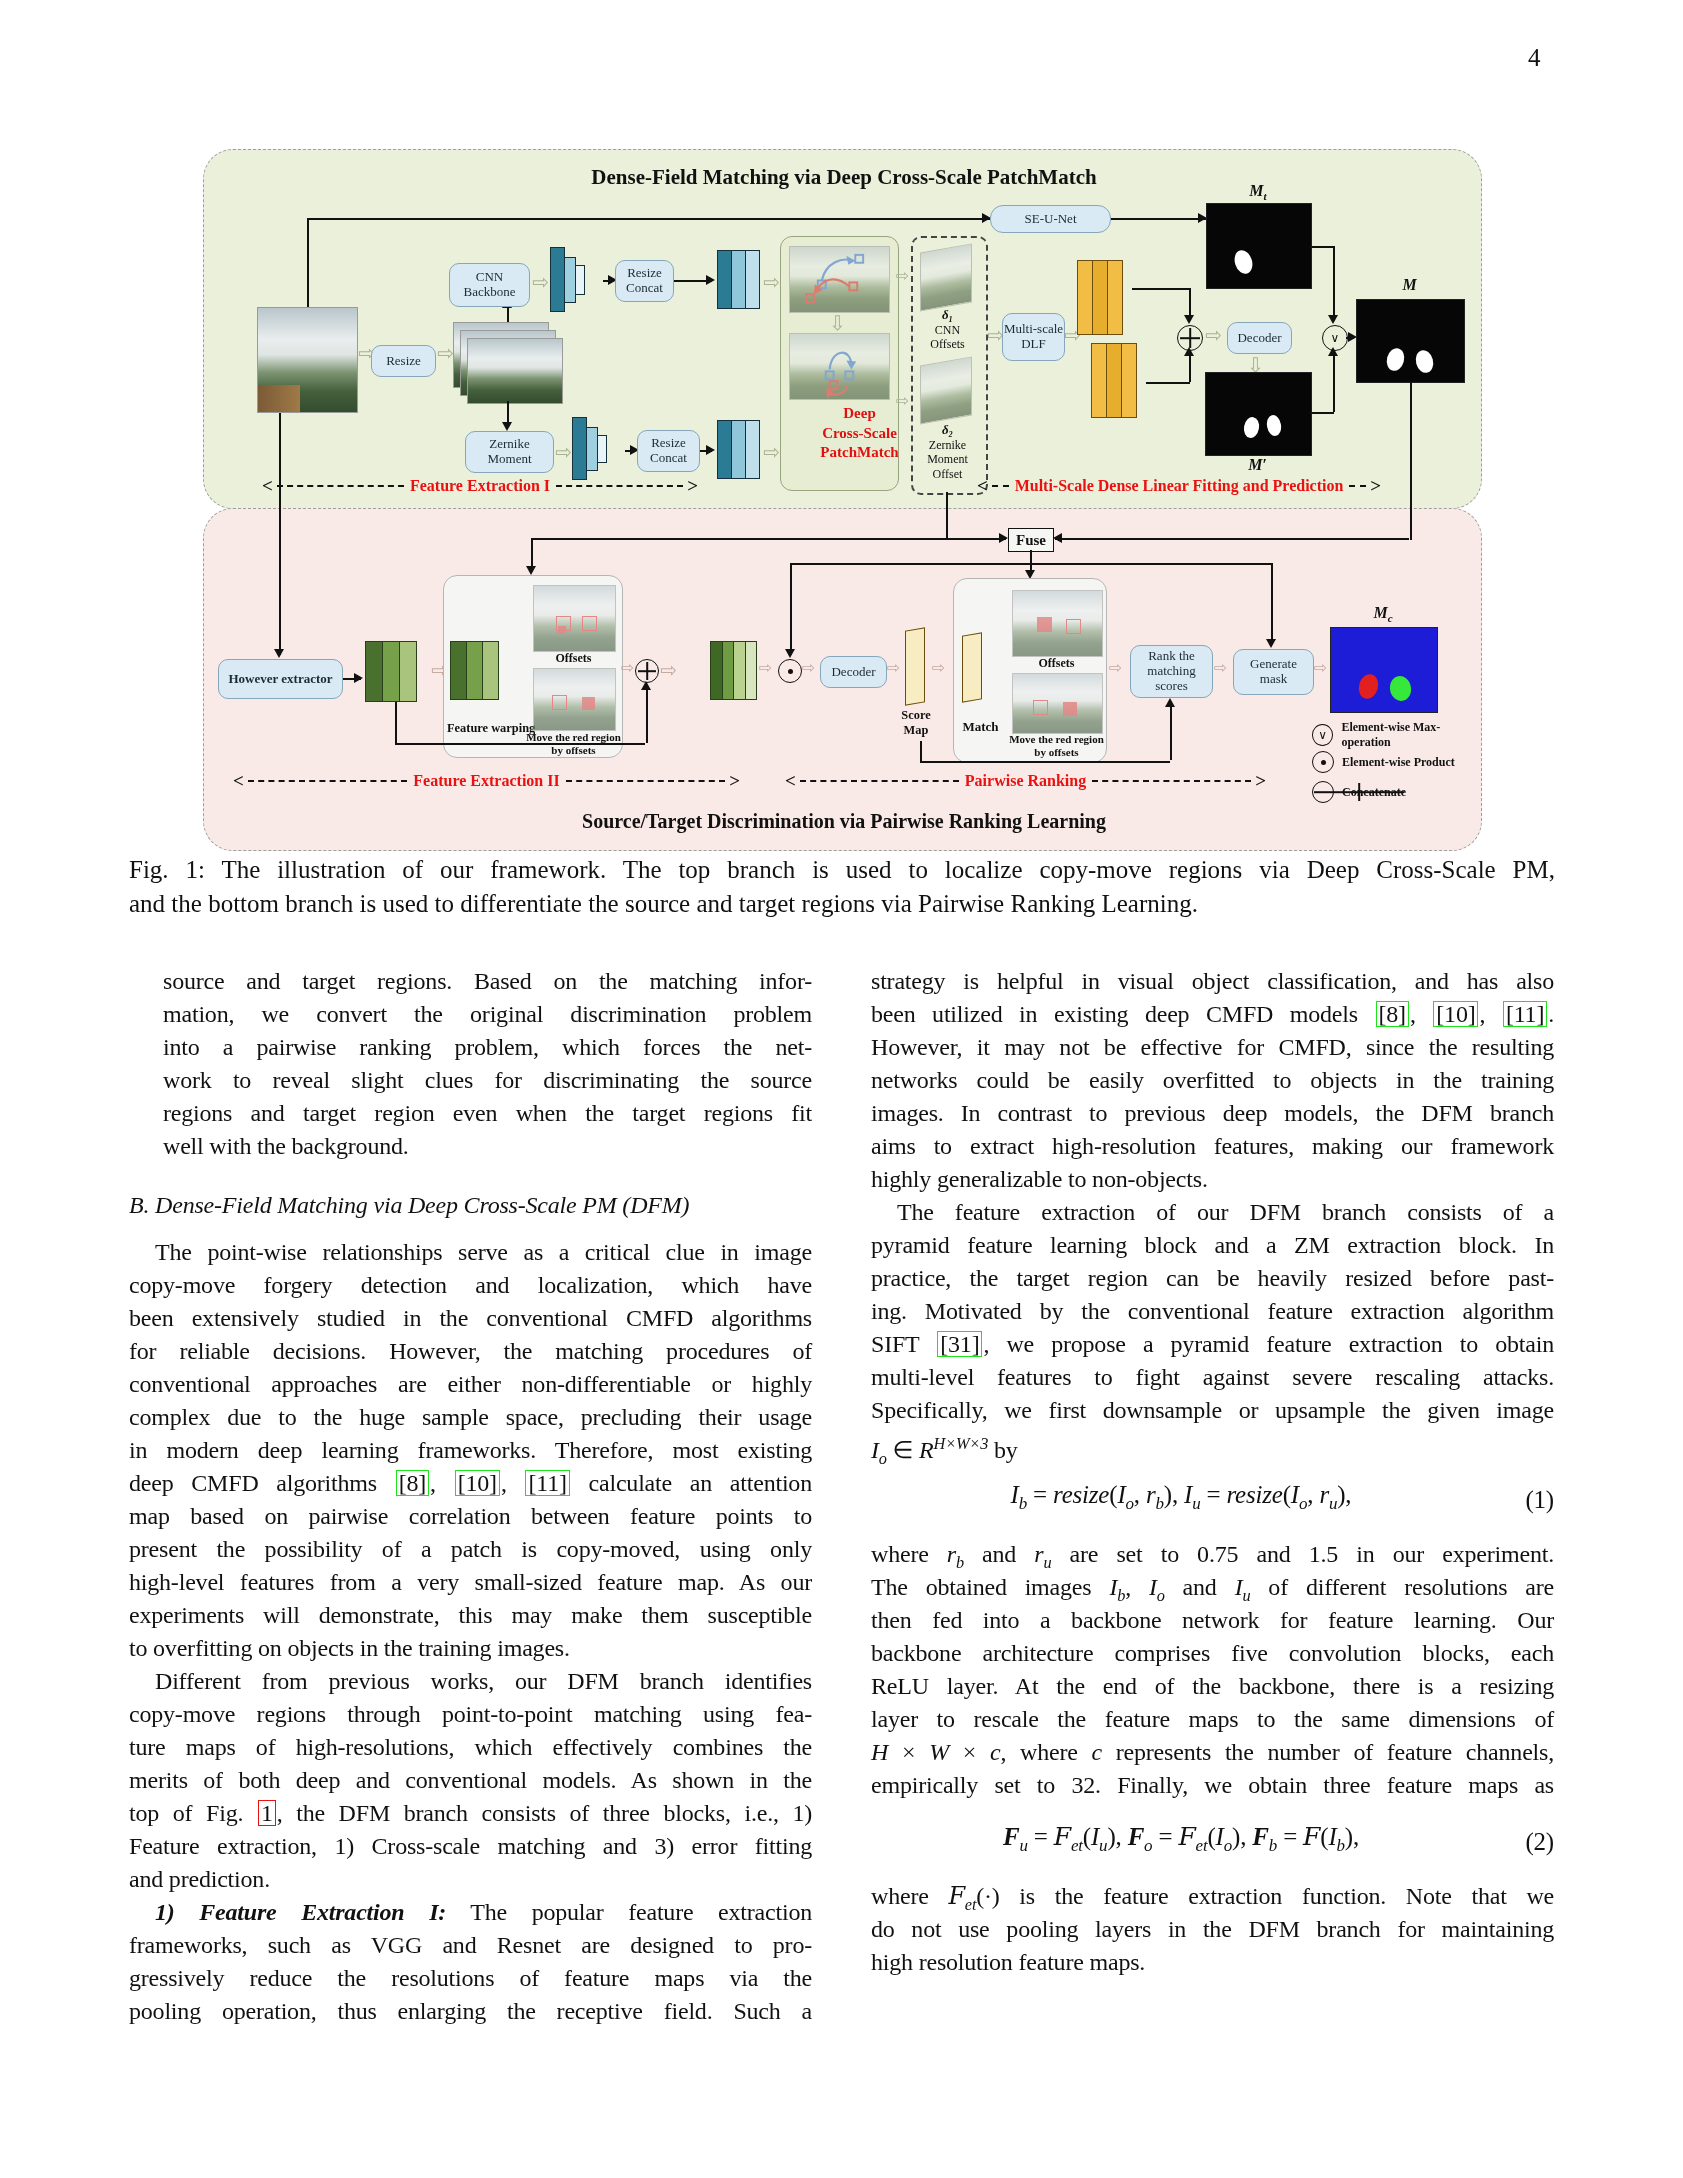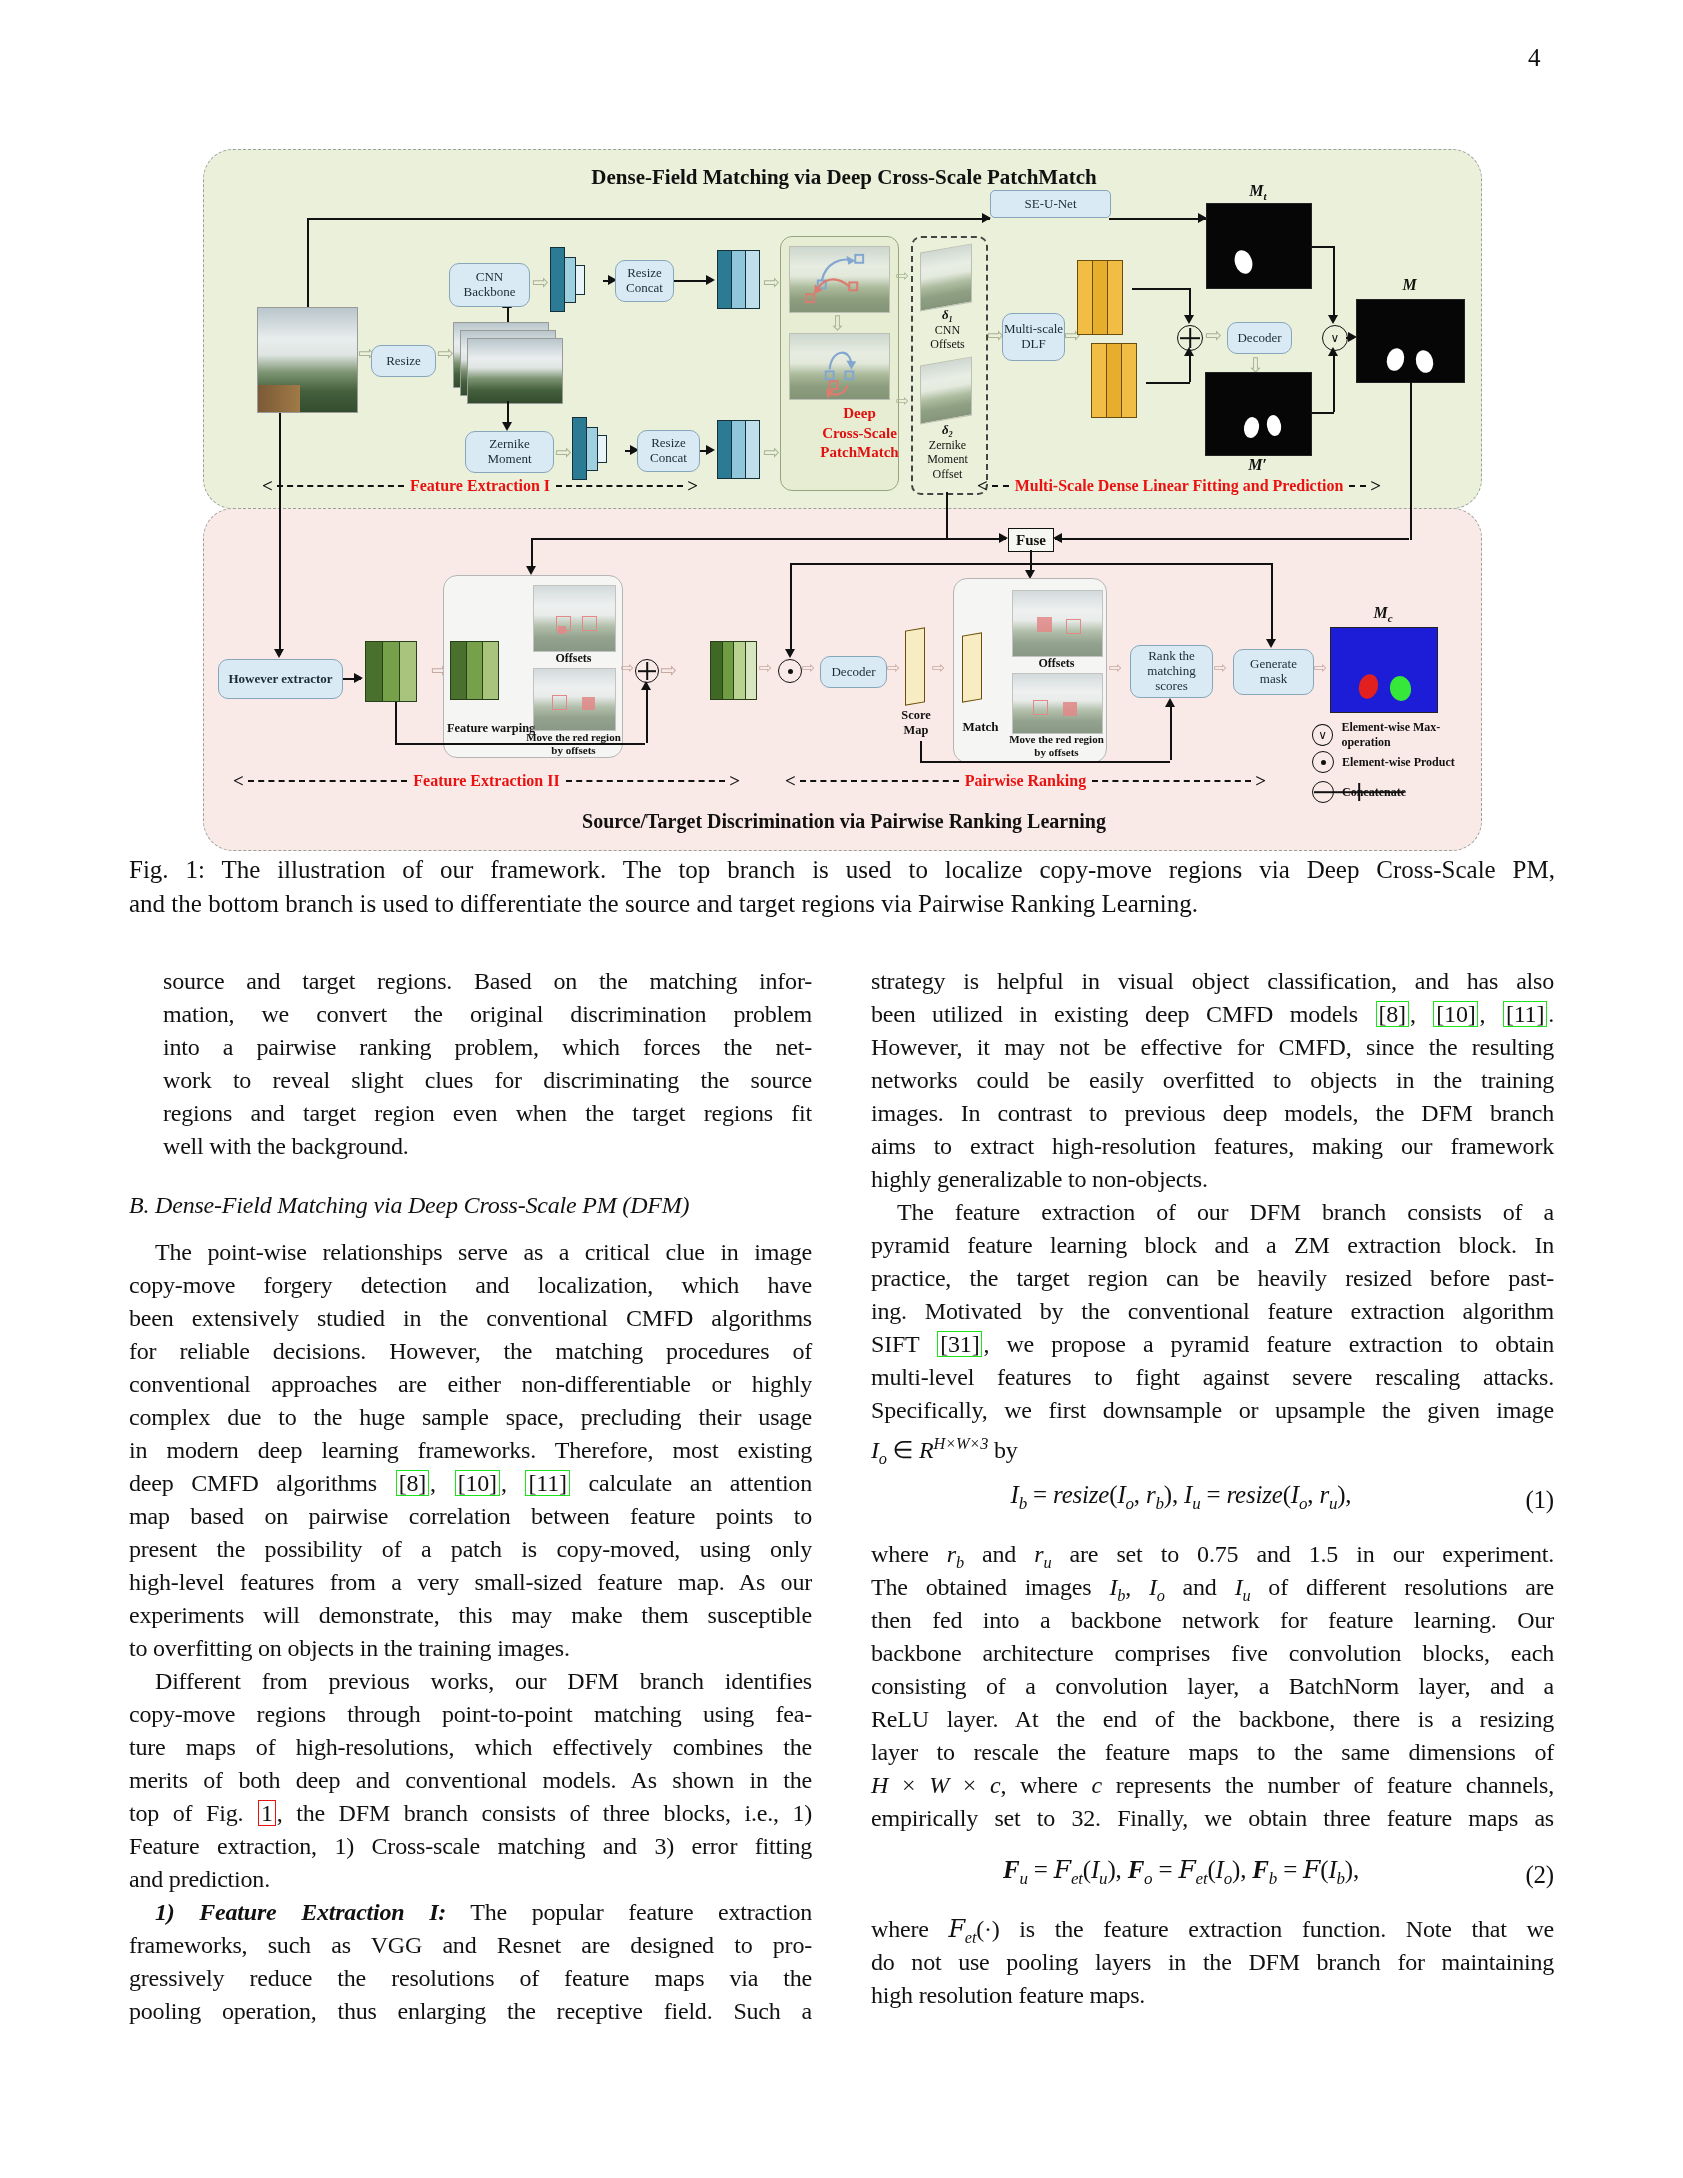--- a/index.html
+++ b/index.html
@@ -222,21 +222,21 @@
     <div class="ah ah-u" style="left:981px;top:198px;"></div>
 
     <div class="node" style="left:974px;top:176px;width:24px;height:24px;">
         <div class="nh"></div>
         <div class="nv"></div>
       </div>
     <div class="holl" style="left:1002px;top:176px;">⇨</div>
     <div class="bluebox" style="left:1024px;top:173px;width:63px;height:30px;">Decoder</div>
     <div class="holl" style="left:1044px;top:206px;">⇩</div>
 
-    <div class="bluebox" style="left:787px;top:41px;width:119px;height:26px;border-radius:5px;">SE-U-Net</div>
+    <div class="bluebox" style="left:787px;top:56px;width:119px;height:26px;border-radius:13px;">SE-U-Net</div>
 
     <div class="m-label" style="left:1003px;top:33px;width:104px;"><span>M</span><sub>t</sub></div>
     <div class="mask" style="left:1003px;top:54px;width:104px;height:84px;">
       <div class="blob" style="left:28px;top:46px;width:17px;height:24px;transform:rotate(-18deg);"></div>
     </div>
     <div class="hline" style="left:1107px;top:97px;width:24px;"></div>
     <div class="vline" style="left:1130px;top:97px;height:73px;"></div>
     <div class="ah ah-d" style="left:1125px;top:166px;"></div>
     <div class="node" style="left:1119px;top:176px;width:24px;height:24px;">
         <span class="nmax">∨</span>
@@ -492,21 +492,20 @@
       </div>
       <div class="eq">
         <span class="eq-body"><span class="seg-i">I</span><span class="seg-sub">b</span> = <span class="seg-i">resize</span>(<span class="seg-i">I</span><span class="seg-sub">o</span>, <span class="seg-i">r</span><span class="seg-sub">b</span>),   <span class="seg-i">I</span><span class="seg-sub">u</span> = <span class="seg-i">resize</span>(<span class="seg-i">I</span><span class="seg-sub">o</span>, <span class="seg-i">r</span><span class="seg-sub">u</span>),</span>
         <span class="eq-num">(1)</span>
       </div>
       <div class="block">
         <div class="line">where <span class="seg-i">r</span><span class="seg-sub">b</span> and <span class="seg-i">r</span><span class="seg-sub">u</span> are set to 0.75 and 1.5 in our experiment.</div>
         <div class="line">The obtained images <span class="seg-i">I</span><span class="seg-sub">b</span>, <span class="seg-i">I</span><span class="seg-sub">o</span> and <span class="seg-i">I</span><span class="seg-sub">u</span> of different resolutions are</div>
         <div class="line">then fed into a backbone network for feature learning. Our</div>
         <div class="line">backbone architecture comprises five convolution blocks, each</div>
-        <div class="line">consisting of a convolution layer, a BatchNorm layer, and a</div>
         <div class="line">ReLU layer. At the end of the backbone, there is a resizing</div>
         <div class="line">layer to rescale the feature maps to the same dimensions of</div>
         <div class="line"><span class="seg-i">H</span> × <span class="seg-i">W</span> × <span class="seg-i">c</span>, where <span class="seg-i">c</span> represents the number of feature channels,</div>
         <div class="line">empirically set to 32. Finally, we obtain three feature maps as</div>
       </div>
       <div class="eq">
         <span class="eq-body"><span class="seg-bi">F</span><span class="seg-sub">u</span> = <span class="seg-scr">F</span><span class="seg-sub">et</span>(<span class="seg-i">I</span><span class="seg-sub">u</span>), <span class="seg-bi">F</span><span class="seg-sub">o</span> = <span class="seg-scr">F</span><span class="seg-sub">et</span>(<span class="seg-i">I</span><span class="seg-sub">o</span>),  <span class="seg-bi">F</span><span class="seg-sub">b</span> = <span class="seg-scr">F</span>(<span class="seg-i">I</span><span class="seg-sub">b</span>),</span>
         <span class="eq-num">(2)</span>
       </div>
       <div class="block">

